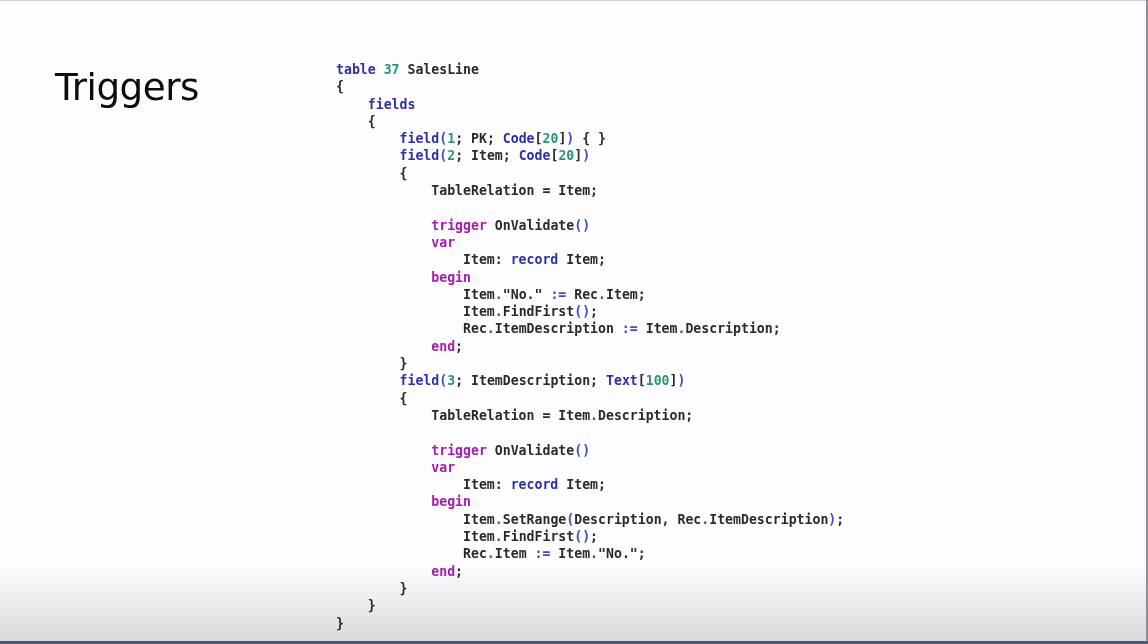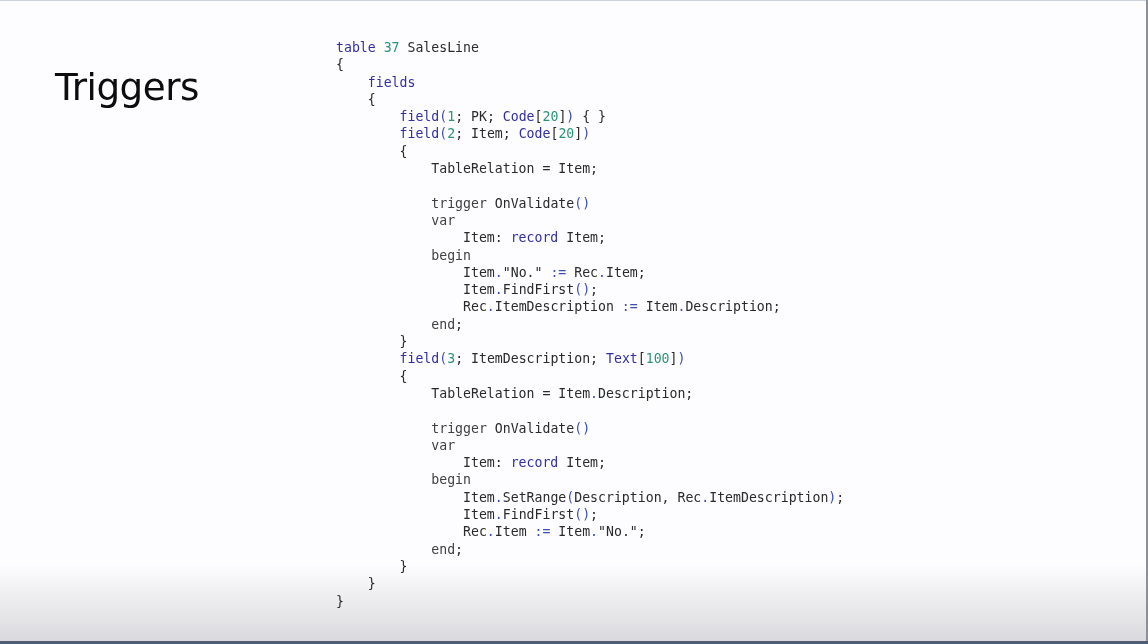--- a/index.html
+++ b/index.html
@@ -12,30 +12,31 @@
     .bottom-border { position: absolute; left: 0; bottom: 0; width: 1148px; height: 3px; background: #4f5c73; }
     .right-border { position: absolute; right: 0; top: 0; width: 2px; height: 644px; background: #8c8f96; }
     .slide-title {
       position: absolute; left: 55px; top: 40px;
       font-family: "DejaVu Sans", sans-serif;
       font-size: 38px; font-weight: normal; color: #0d0d0d;
       letter-spacing: -0.5px;
       transform: scaleX(0.98); transform-origin: left top;
     }
     .code-block {
-      position: absolute; left: 336px; top: 39px;
+      position: absolute; left: 336px; top: 61px;
       font-family: "DejaVu Sans Mono", monospace;
       font-size: 13.2px; line-height: 17.3px;
       color: #2a2a2a;
       white-space: pre;
       margin: 0;
+      font-weight: bold;
     }
     .code-line { display: block; height: 17.3px; }
     .t-kw { color: #2f2fa3; }
-    .t-ctl { color: #404040; }
+    .t-ctl { color: #a21caf; }
     .t-num { color: #2b9477; }
     .t-op { color: #3d4db8; }
     .t-txt { color: #2a2a2a; }
   </style>
 </head>
 <body>
 
 <div class="top-border"></div>
 <div class="right-border"></div>
 

